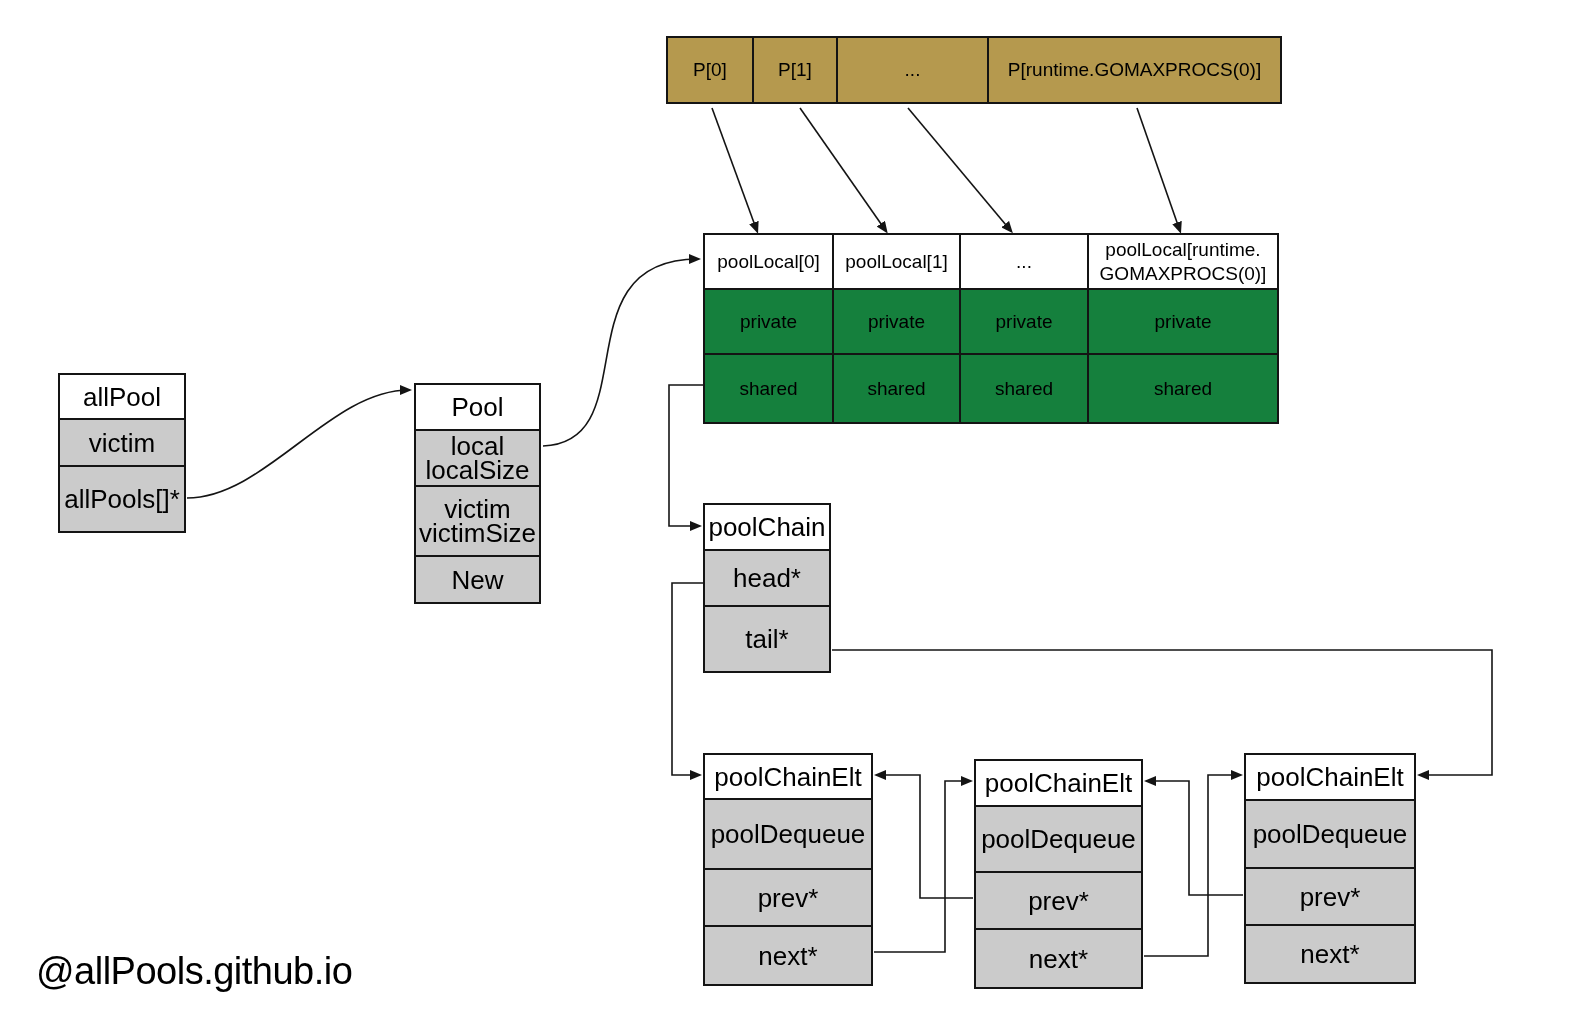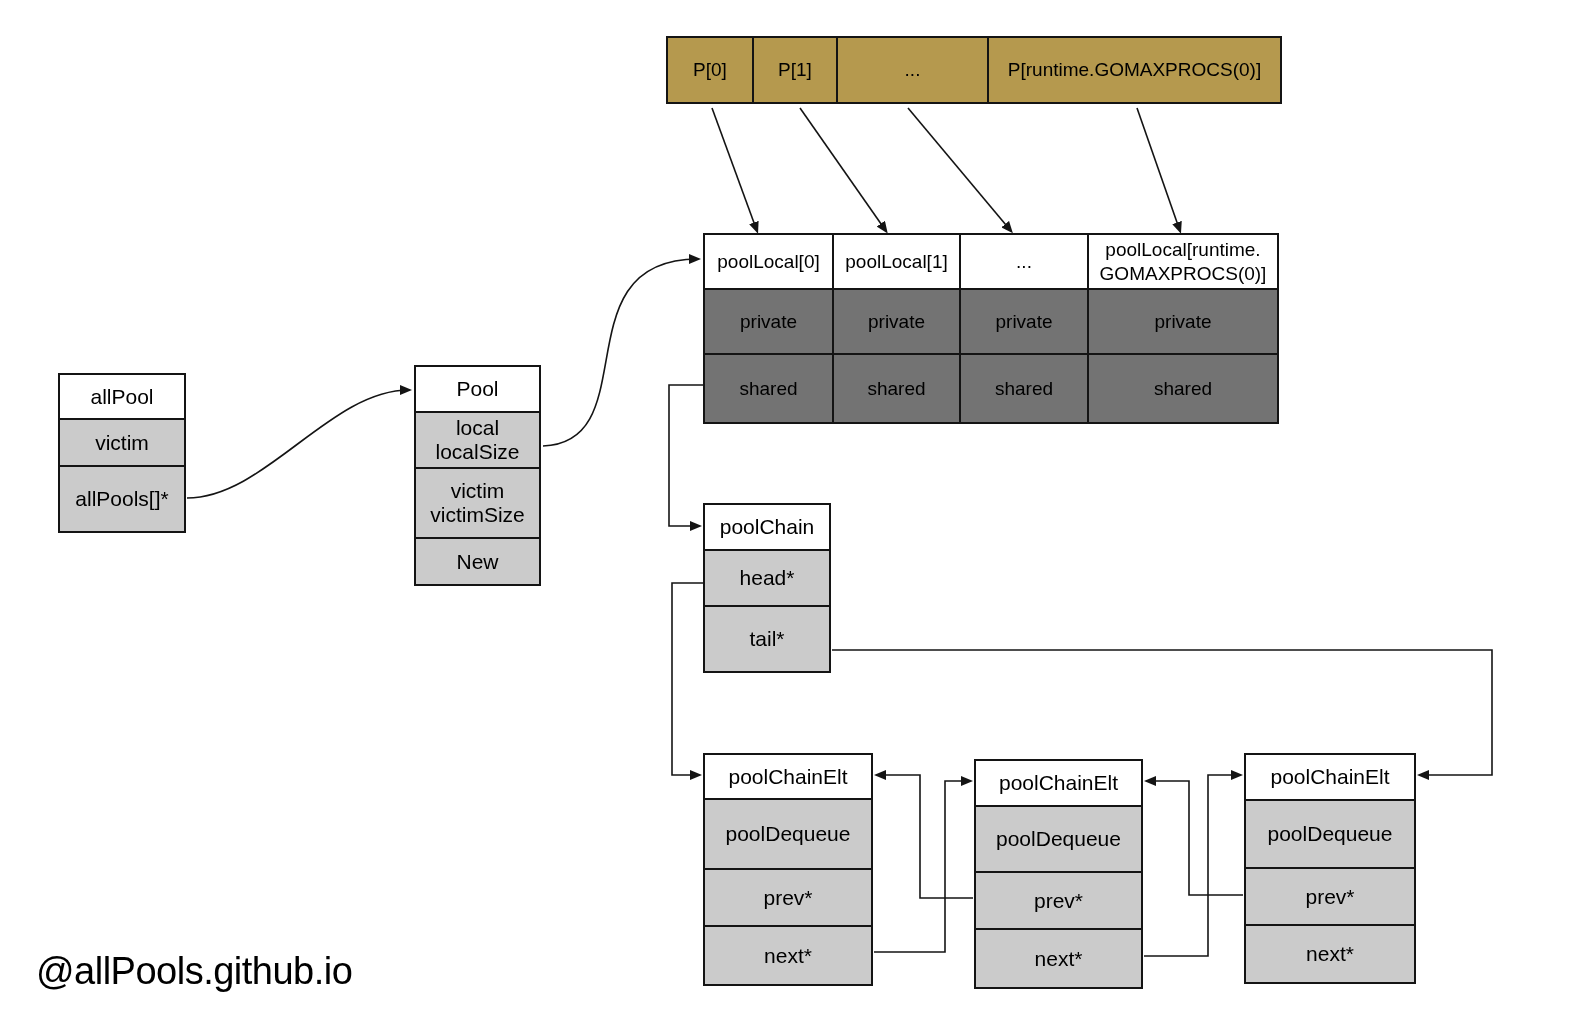--- a/index.html
+++ b/index.html
@@ -29,27 +29,27 @@
     border:2px solid var(--bd); background:#fff;
   }
   .plc{
     display:flex; align-items:center; justify-content:center; text-align:center;
     font-size:19px; line-height:24px; white-space:pre-line;
     border-right:2px solid var(--bd); border-bottom:2px solid var(--bd);
   }
   .plc:nth-child(4n){ border-right:none; }
   .plc:nth-child(n+9){ border-bottom:none; }
   .plc.h{ background:#ffffff; }
-  .plc.g{ background:#737373; }
+  .plc.g{ background:#15803d; }
 
   
   .sbox{ position:absolute; border:2px solid var(--bd); background:#fff; z-index:2; }
   .srow{
     display:flex; align-items:center; justify-content:center; text-align:center;
-    font-size:21px; line-height:24px; white-space:pre-line;
+    font-size:26px; line-height:24px; white-space:pre-line;
   }
   .srow.hd{ background:#ffffff; }
   .srow.fd{ background:#cbcbcb; border-top:2px solid var(--bd); }
 
   .watermark{
     position:absolute; left:36px; top:950px; z-index:2;
     font-size:38px; letter-spacing:-0.5px; color:#000;
   }
 </style>
 </head>
@@ -100,21 +100,21 @@
     <div class="plc g">shared</div>
     <div class="plc g">shared</div>
   </div>
 
   <div class="sbox" style="left:58px; top:373px; width:128px;">
     <div class="srow hd" style="height:43px">allPool</div>
     <div class="srow fd" style="height:47px">victim</div>
     <div class="srow fd" style="height:66px">allPools[]*</div>
   </div>
 
-  <div class="sbox" style="left:414px; top:365px; width:127px;">
+  <div class="sbox" style="left:414px; top:383px; width:127px;">
     <div class="srow hd" style="height:44px">Pool</div>
     <div class="srow fd" style="height:56px">local
 localSize</div>
     <div class="srow fd" style="height:70px">victim
 victimSize</div>
     <div class="srow fd" style="height:47px">New</div>
   </div>
 
   <div class="sbox" style="left:703px; top:503px; width:128px;">
     <div class="srow hd" style="height:44px">poolChain</div>

